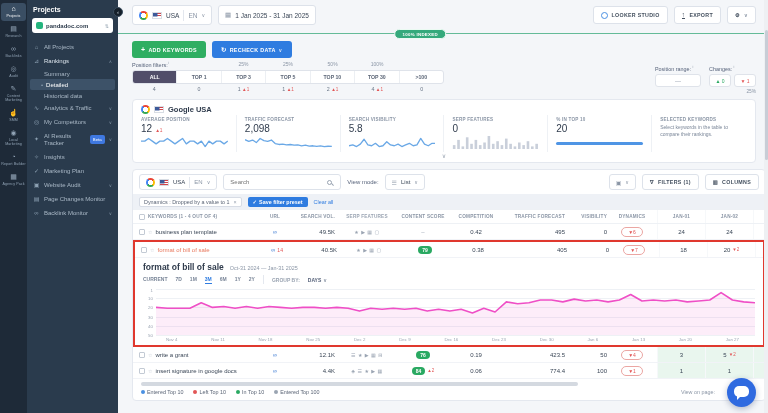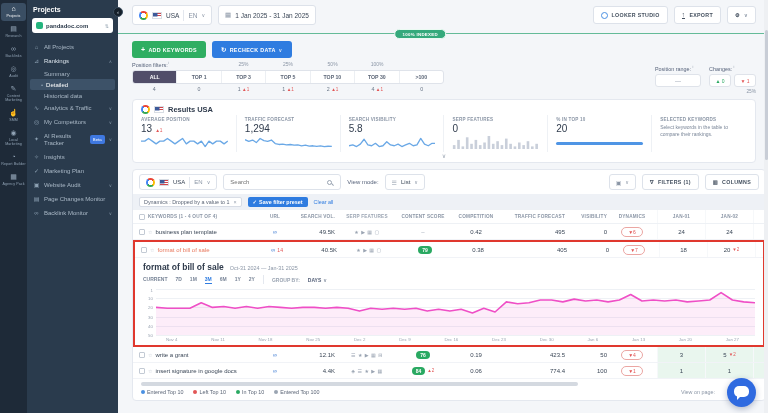--- a/index.html
+++ b/index.html
@@ -372,37 +372,37 @@
           </div>
           <span class="rw-pct">25%</span>
         </div>
       </div>
     </div>
 
     <section class="card">
       <div class="ov-head">
         <span class="glogo"></span>
         <span class="flag"></span>
-        <span>Results USA</span>
+        <span>Google USA</span>
       </div>
       <div class="ov-metrics">
         <div class="ov-col">
           <span class="ov-label">AVERAGE POSITION</span>
           <span class="ov-valrow">
-              <span class="ov-value">13</span>
+              <span class="ov-value">12</span>
               <span class="ov-delta">▲1</span>
             </span>
           <svg class="sparkline" preserveAspectRatio="none" viewBox="0 0 100 30">
               <polyline points="0.00,11.87 4.35,11.87 8.70,5.62 13.04,11.87 17.39,18.12 21.74,11.87 26.09,11.87 30.43,5.62 34.78,11.87 39.13,18.12 43.48,11.87 47.83,5.62 52.17,18.12 56.52,11.87 60.87,11.87 65.22,18.12 69.57,11.87 73.91,24.37 78.26,11.87 82.61,18.12 86.96,11.87 91.30,11.87 95.65,18.12 100.00,11.87" fill="none" stroke="#6aa8e6" stroke-width="1.3" vector-effect="non-scaling-stroke" stroke-linejoin="round"></polyline>
             </svg>
         </div>
         <div class="ov-col">
           <span class="ov-label">TRAFFIC FORECAST</span>
           <span class="ov-valrow">
-              <span class="ov-value">1,294</span>
+              <span class="ov-value">2,098</span>
             </span>
           <svg class="sparkline" preserveAspectRatio="none" viewBox="0 0 100 30">
               <polyline points="0.00,8.57 4.35,12.24 8.70,9.30 13.04,15.18 17.39,5.63 21.74,10.77 26.09,12.24 30.43,9.30 34.78,17.39 39.13,19.60 43.48,18.86 47.83,20.33 52.17,19.60 56.52,21.07 60.87,20.33 65.22,22.54 69.57,21.07 73.91,23.27 78.26,22.54 82.61,24.01 86.96,22.90 91.30,24.38 95.65,23.64 100.00,24.15" fill="none" stroke="#6aa8e6" stroke-width="1.3" vector-effect="non-scaling-stroke" stroke-linejoin="round"></polyline>
             </svg>
         </div>
         <div class="ov-col">
           <span class="ov-label">SEARCH VISIBILITY</span>
           <span class="ov-valrow">
               <span class="ov-value">5.8</span>
             </span>

